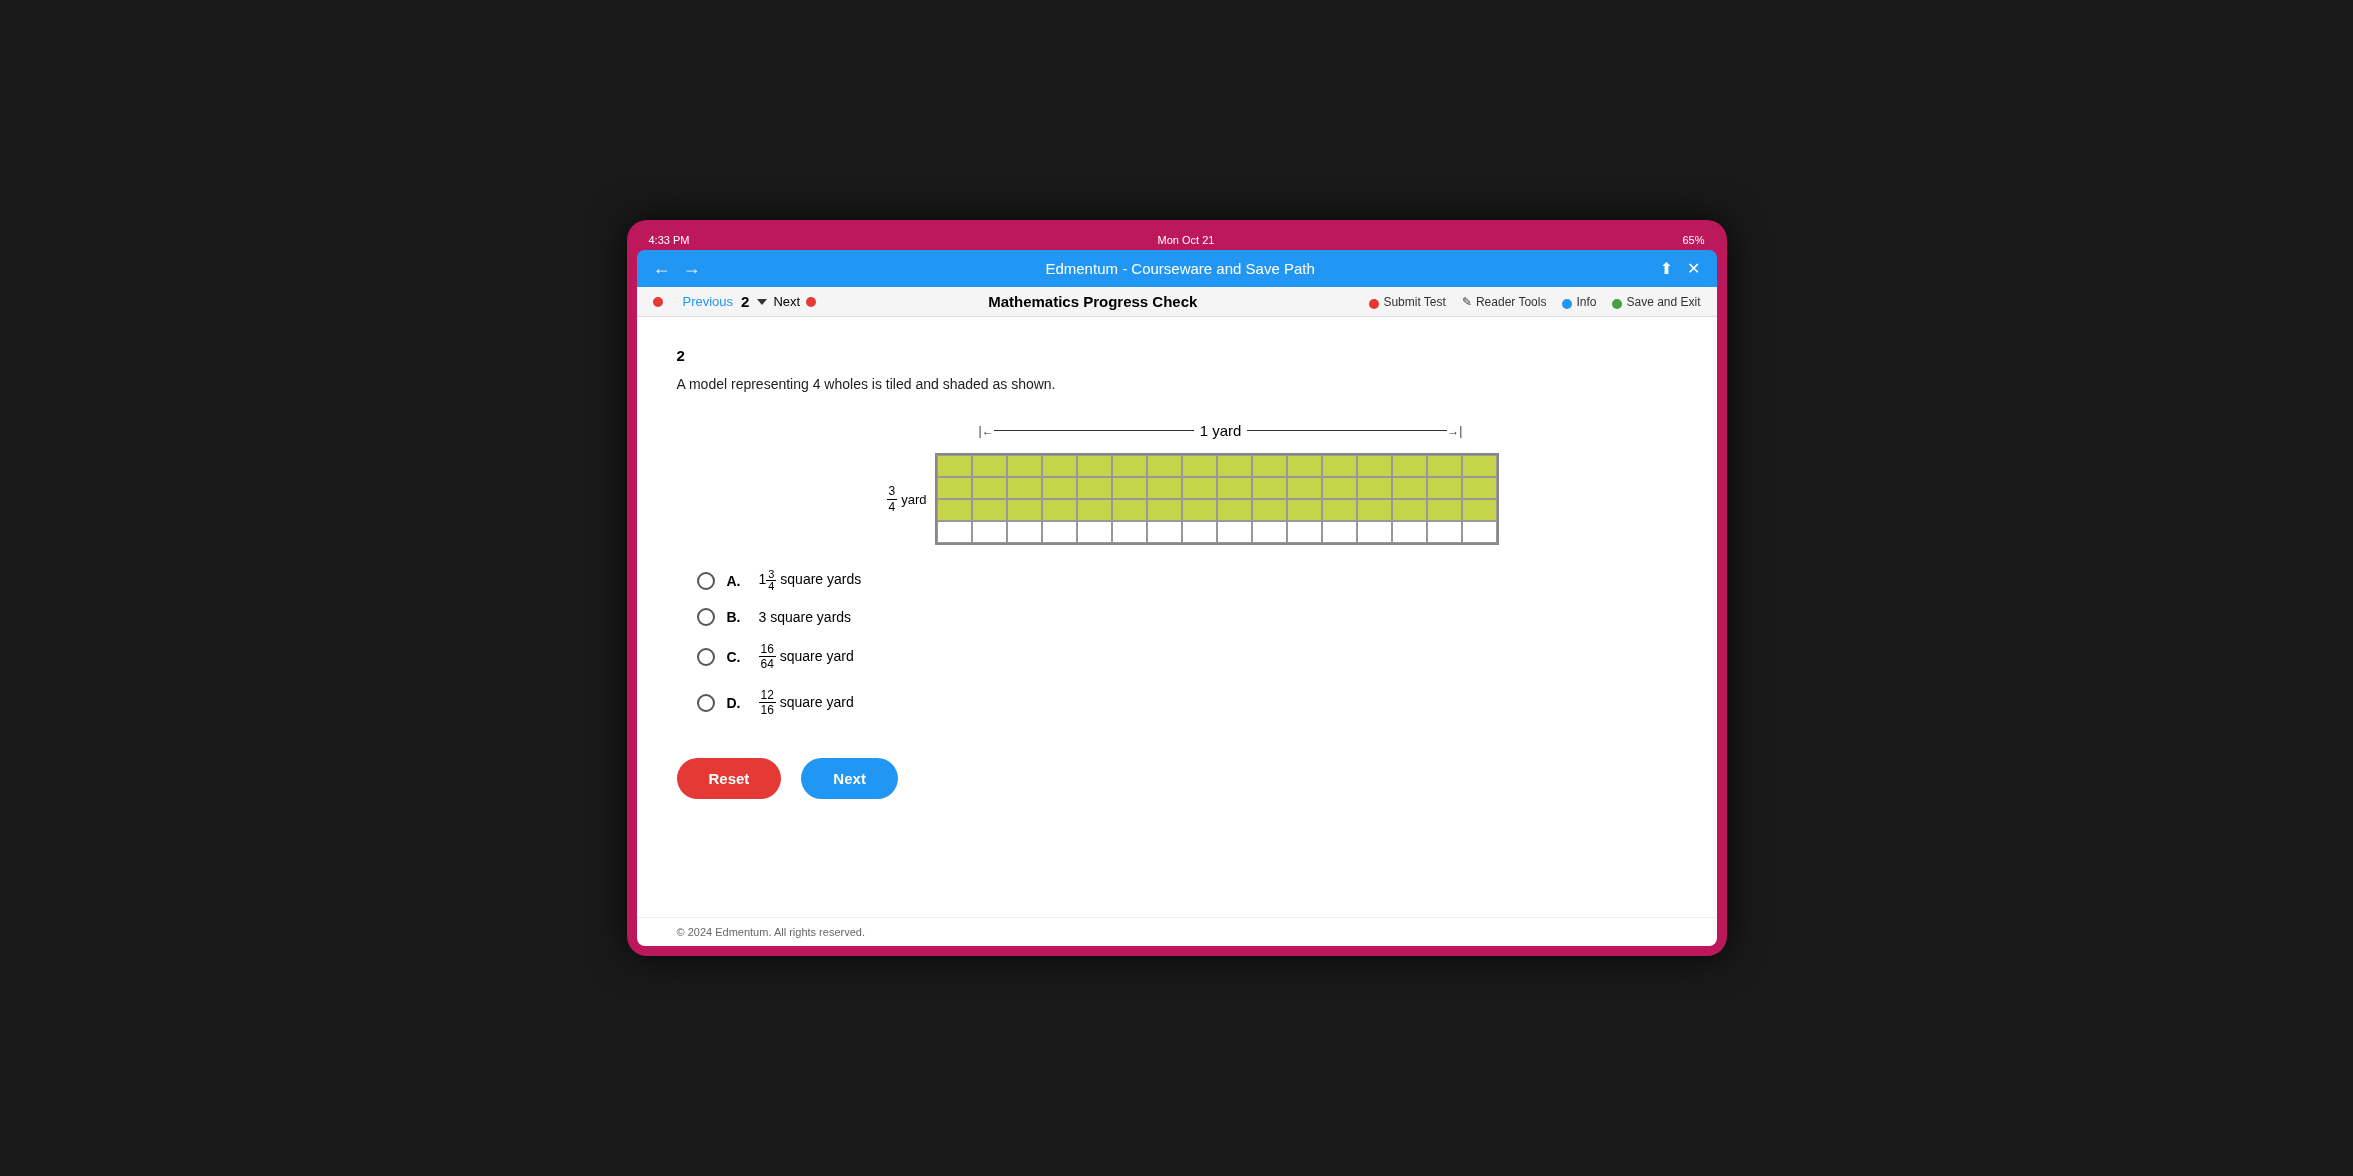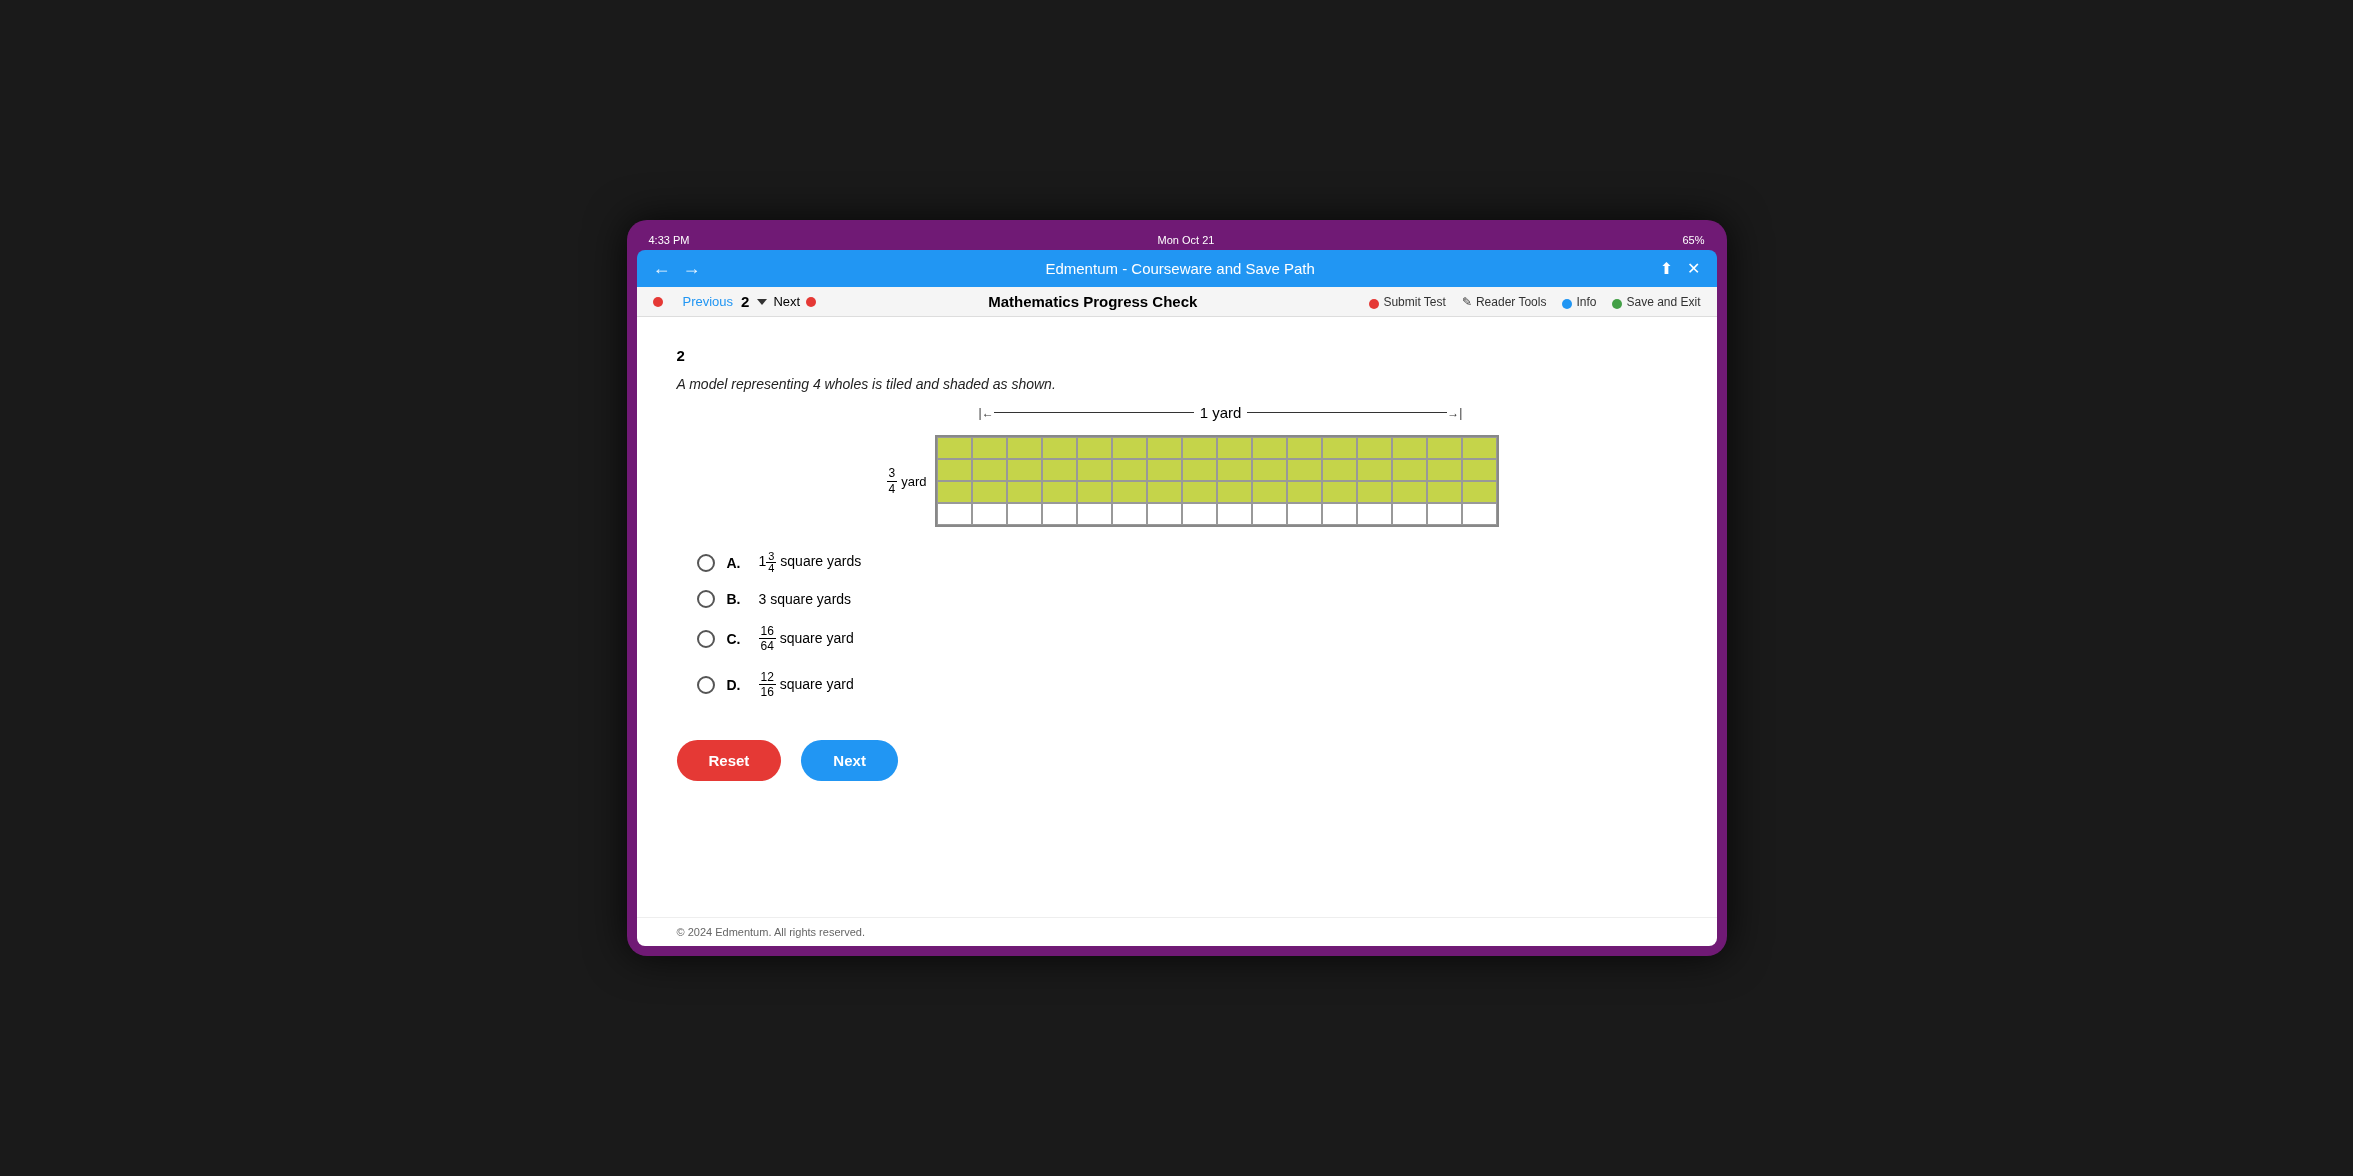--- a/index.html
+++ b/index.html
@@ -6,21 +6,21 @@
     body {
       background: #1a1a1a;
       display: flex;
       justify-content: center;
       align-items: center;
       min-height: 100vh;
       font-family: Arial, sans-serif;
     }
     .tablet-frame {
       width: 1100px;
-      background: #701a75;
+      background: #be185d;
       border-radius: 20px;
       padding: 10px;
       box-shadow: 0 0 40px rgba(0,0,0,0.8);
     }
     .status-bar {
       display: flex;
       justify-content: space-between;
       align-items: center;
       padding: 4px 12px;
       color: #fff;
@@ -114,22 +114,22 @@
       min-height: 600px;
       padding: 30px 40px 20px 40px;
     }
     .question-number {
       font-size: 15px;
       font-weight: 600;
       margin-bottom: 12px;
     }
     .question-text {
       font-size: 14px;
+      margin-bottom: 18px;
       color: #222;
-      font-style: italic;
     }
     .diagram-container {
       display: flex;
       flex-direction: column;
       align-items: center;
       margin-bottom: 24px;
       position: relative;
     }
     .diagram-row {
       display: flex;

